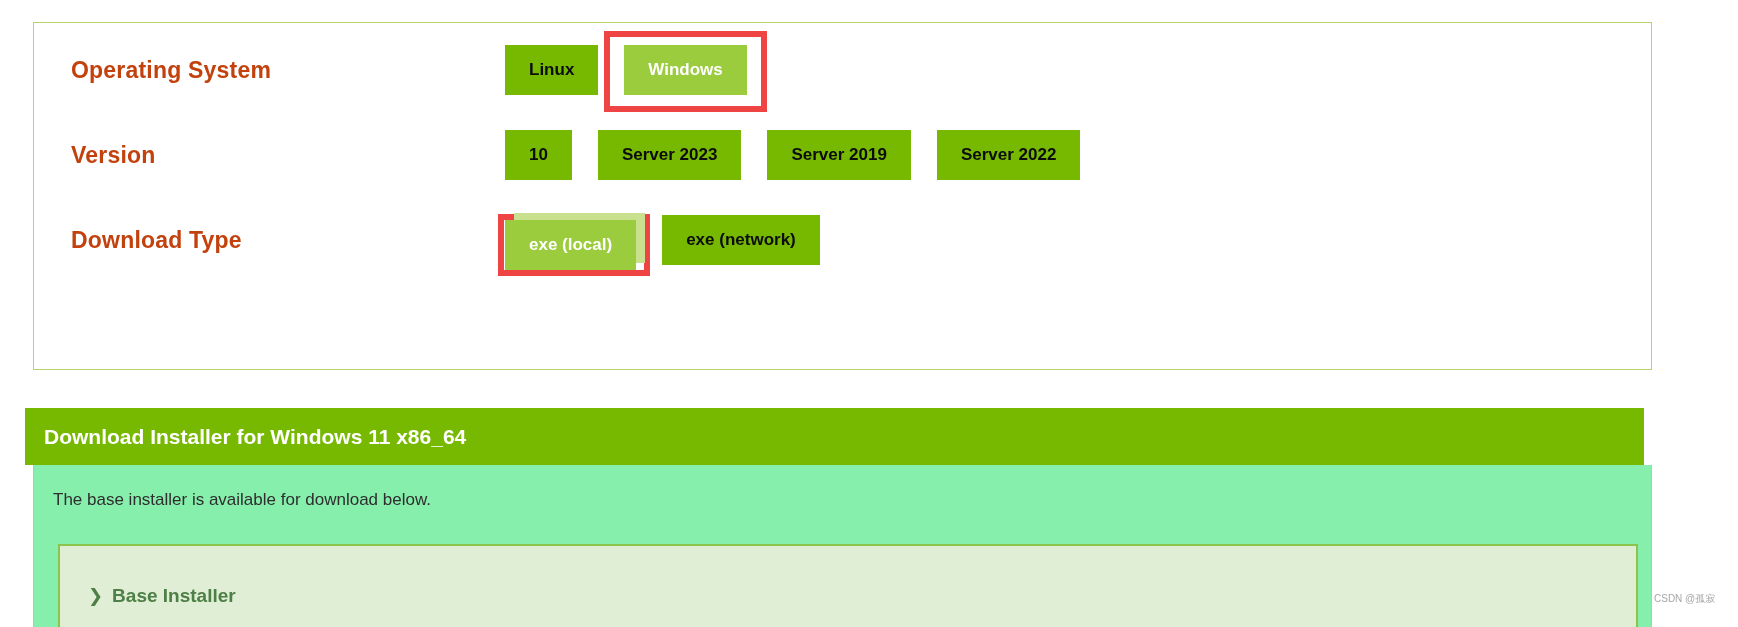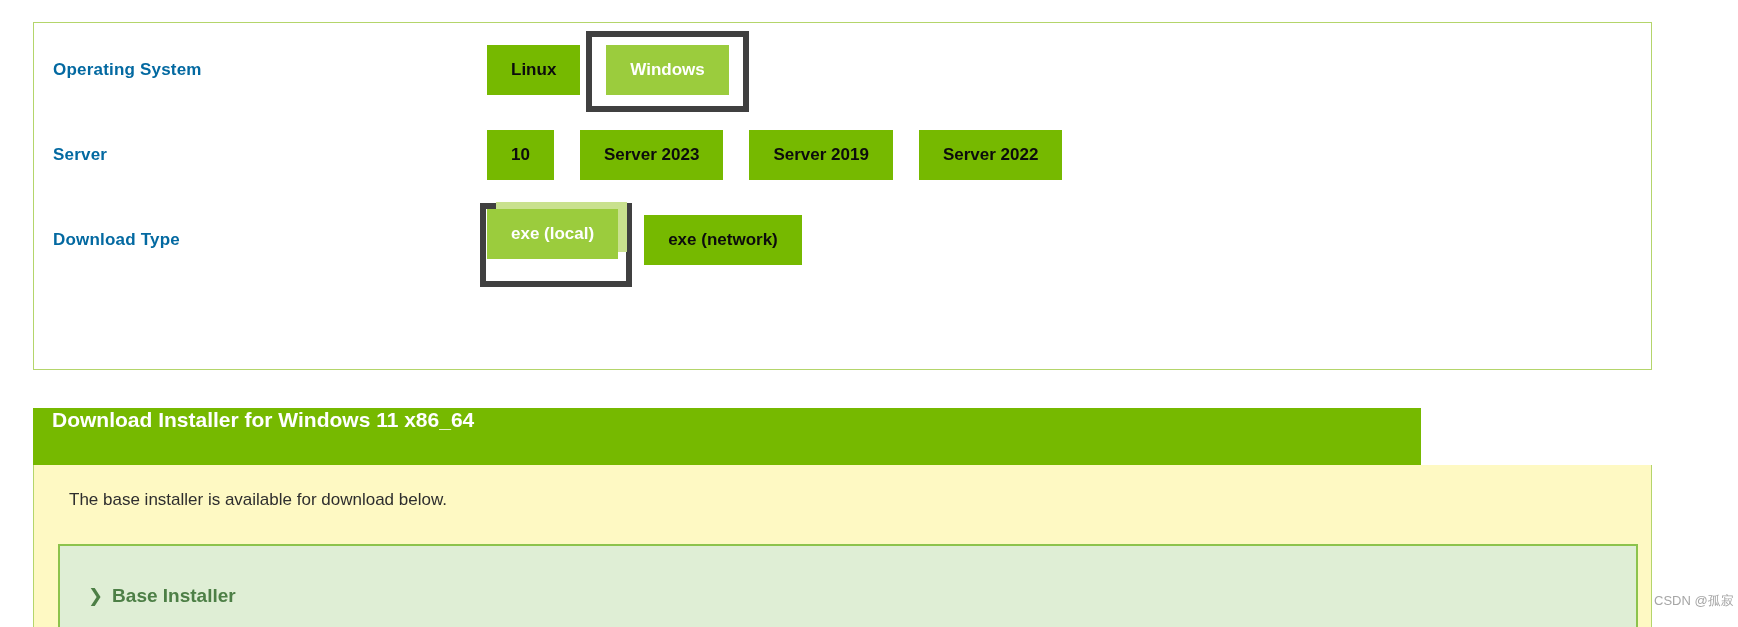--- a/index.html
+++ b/index.html
@@ -22,24 +22,25 @@
     padding: 22px 0 0 19px;
   }
   .sel-row {
     display: flex;
     align-items: center;
     height: 50px;
     margin-bottom: 35px;
   }
   .sel-label {
     width: 434px;
-    font-size: 17px;
-    font-weight: bold;
-    color: #0369a1;
+    font-size: 23px;
+    font-weight: bold;
+    color: #c2410c;
     letter-spacing: 0.2px;
+    margin-left: 18px;
   }
   .btn-group {
     display: flex;
     align-items: center;
     gap: 26px;
   }
   .opt-btn {
     height: 50px;
     display: inline-flex;
     align-items: center;
@@ -58,47 +59,47 @@
     background: #9bcc3d;
     color: #ffffff;
   }
   .opt-btn.echo {
     box-shadow: 9px -7px 0 0 #c9e18e;
   }
 
   
   .redbox {
     display: inline-flex;
-    border: 6px solid #404040;
+    border: 6px solid #ef4444;
   }
   .redbox-windows { padding: 8px 14px 11px 14px; margin: -14px -20px -17px -20px; }
   .redbox-x86     { padding: 2px 9px 1px 9px;    margin: -8px -15px -7px -15px; }
   .redbox-11      { padding: 1px 5px 8px 5px;    margin: -7px -11px -14px -11px; }
-  .redbox-exe     { padding: 0 8px 22px 1px;     margin: -6px -14px -16px -7px; }
+  .redbox-exe     { padding: 0 8px 0 1px;     margin: -6px -14px -16px -7px; }
 
   
   .dl-header {
     position: absolute;
-    left: 33px; top: 408px;
-    width: 1388px; height: 57px;
+    left: 25px; top: 408px;
+    width: 1619px; height: 57px;
     background: #76b900;
     color: #ffffff;
     font-size: 21px;
     font-weight: bold;
     display: flex;
+    align-items: center;
     padding-left: 19px;
   }
   .dl-body {
     position: absolute;
     left: 33px; top: 465px;
     width: 1619px; height: 162px;
-    background: #fef9c3;
+    background: #86efac;
     border-left: 1px solid #b4d56b;
     border-right: 1px solid #b4d56b;
-    padding-left: 16px;
   }
   .dl-desc {
     margin: 25px 0 0 19px;
     font-size: 17px;
     color: #2e2e2e;
   }
   .installer-box {
     position: absolute;
     left: 24px; top: 79px;
     width: 1580px; height: 104px;
@@ -135,21 +136,21 @@
     white-space: nowrap;
     border: none;
     cursor: pointer;
     font-family: inherit;
   }
 
   
   .watermark {
     position: absolute;
     left: 1654px; top: 592px;
-    font-size: 13px;
+    font-size: 10px;
     color: #a6a6a6;
     white-space: nowrap;
   }
 </style>
 </head>
 <body>
 
 <div class="selector-panel">
 
   <div class="sel-row">
@@ -157,21 +158,21 @@
     <div class="btn-group">
       <button class="opt-btn">Linux</button>
       <span class="redbox redbox-windows">
         <button class="opt-btn selected">Windows</button>
       </span>
     </div>
   </div>
 
 
   <div class="sel-row">
-    <div class="sel-label">Server</div>
+    <div class="sel-label">Version</div>
     <div class="btn-group">
       <button class="opt-btn">10</button>
       <button class="opt-btn">Server 2023</button>
       <button class="opt-btn">Server 2019</button>
       <button class="opt-btn">Server 2022</button>
     </div>
   </div>
 
   <div class="sel-row">
     <div class="sel-label">Download Type</div>

